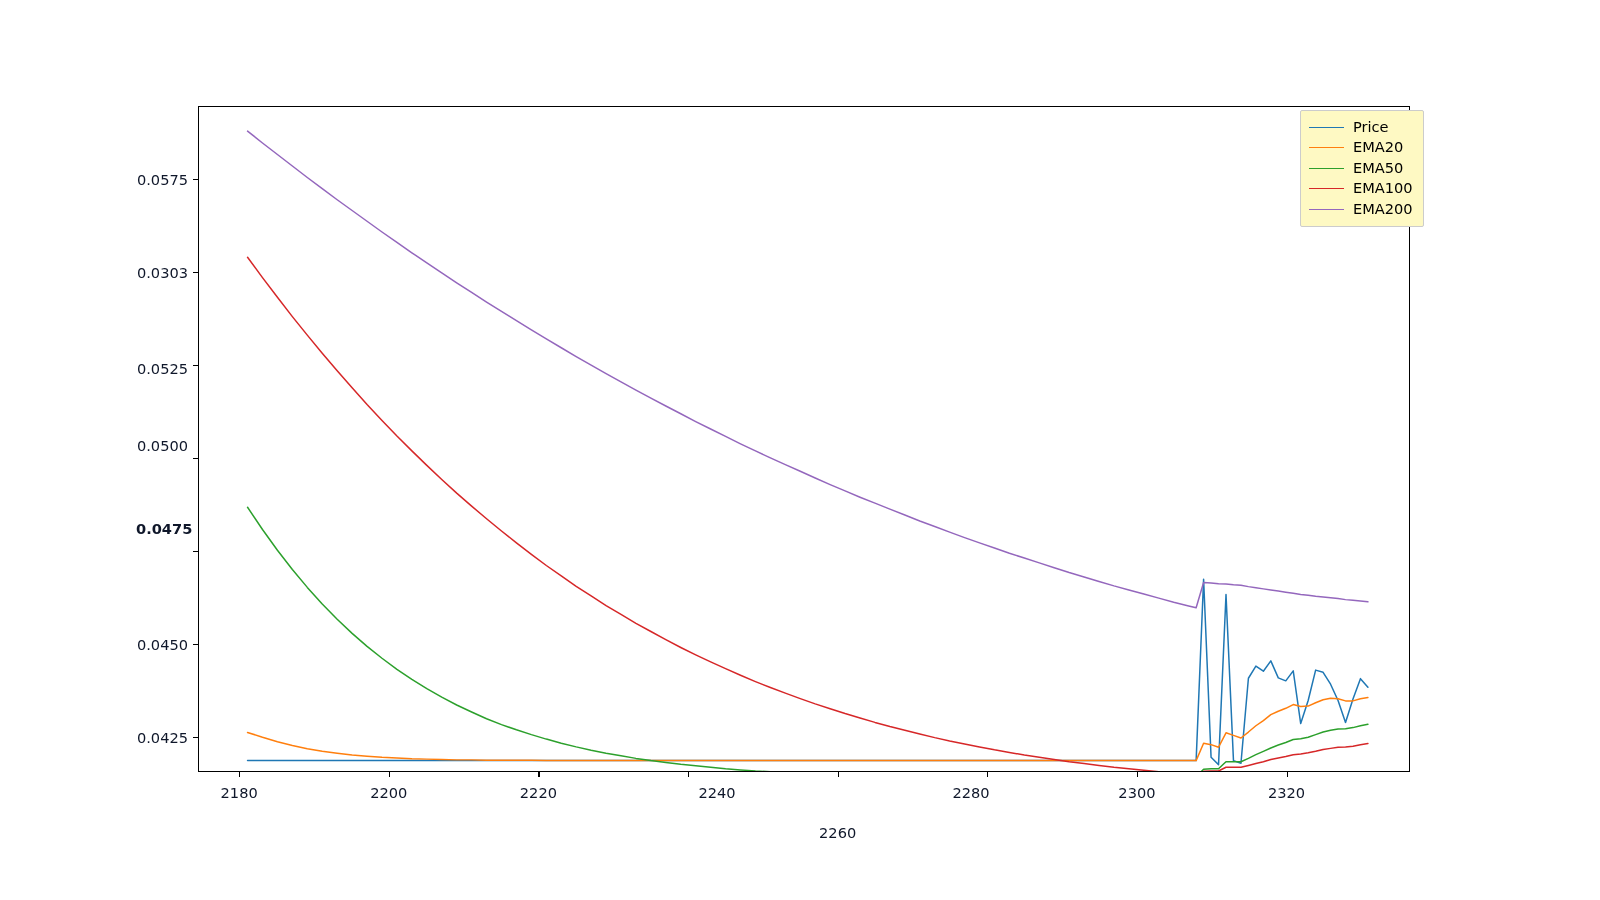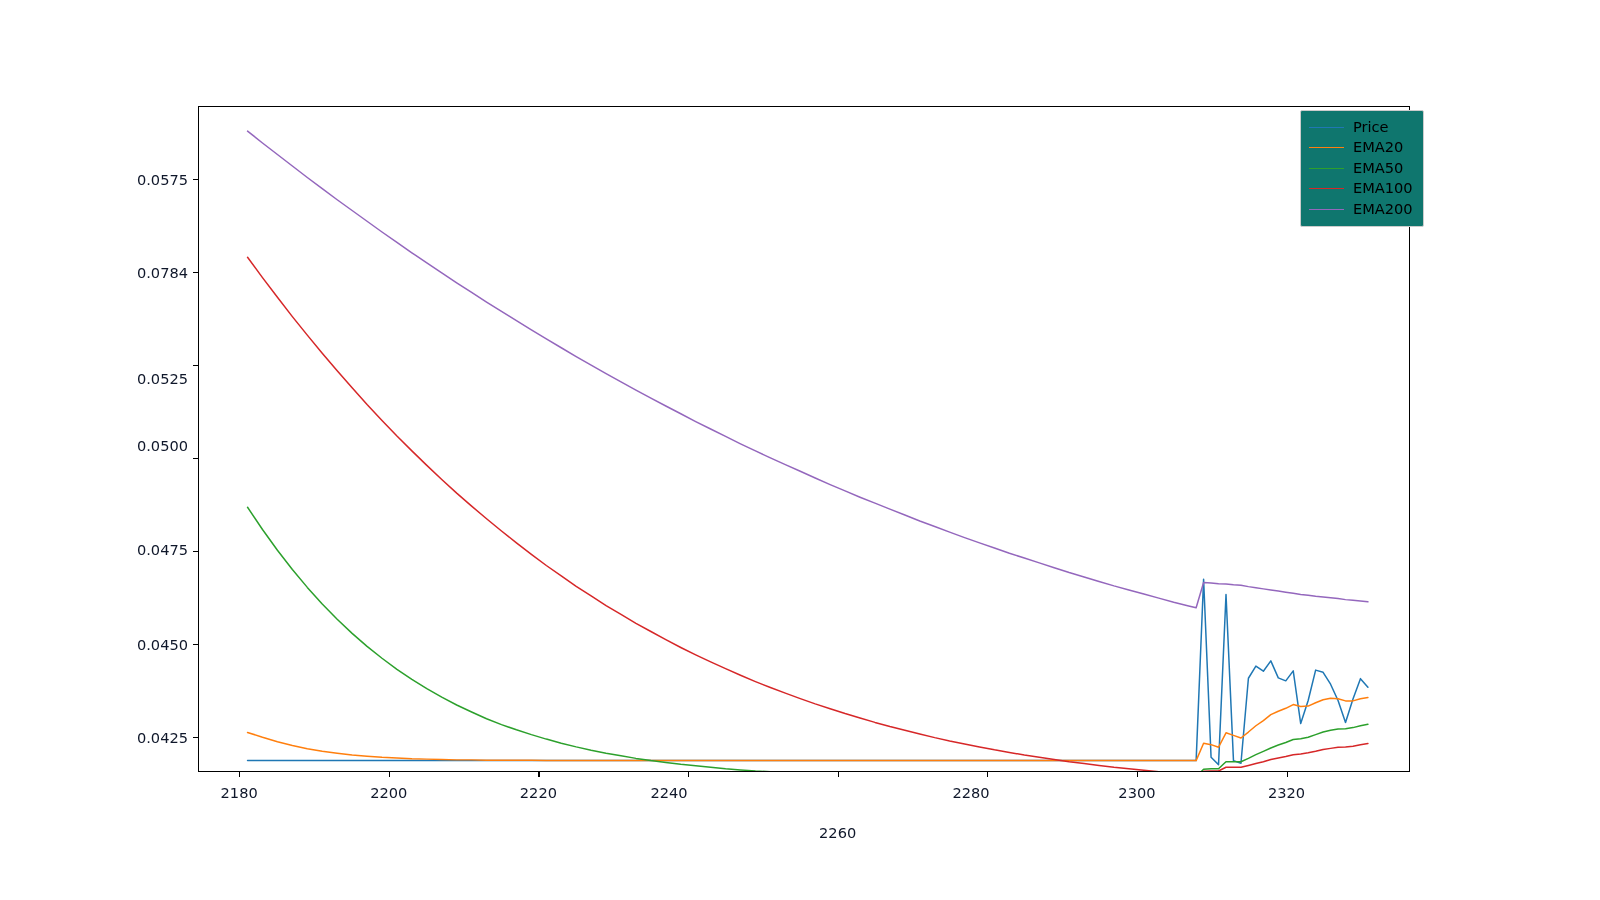--- a/index.html
+++ b/index.html
@@ -51,21 +51,21 @@
     transform: translateX(-50%);
   }
   .tick-mark {
     position: absolute;
     background: #000000;
   }
   #legend {
     position: absolute;
     left: 1300px;
     top: 110px;
-    background: #0f766e;
+    background: #fef9c3;
     border: 0.9px solid #cccccc;
     border-radius: 2px;
     padding: 6px 10px 6px 8px;
     box-sizing: border-box;
   }
   .legend-row {
     display: flex;
     align-items: center;
     height: 20.5px;
   }
@@ -95,31 +95,31 @@
         <path d="M48.63,627.31 L63.59,632.14 L78.56,636.61 L93.52,640.33 L108.48,643.68 L123.44,646.28 L138.41,648.14 L153.37,650.00 L168.33,651.12 L183.30,652.23 L198.26,652.98 L213.22,653.72 L228.19,654.09 L243.15,654.47 L258.11,654.84 L273.07,654.84 L288.04,655.21 L303.00,655.21 L317.96,655.21 L332.93,655.21 L347.89,655.58 L362.85,655.58 L377.81,655.58 L392.78,655.58 L407.74,655.58 L422.70,655.58 L437.67,655.58 L452.63,655.58 L467.59,655.58 L482.56,655.58 L497.52,655.58 L512.48,655.58 L527.44,655.58 L542.41,655.58 L557.37,655.58 L572.33,655.58 L587.30,655.58 L602.26,655.58 L617.22,655.58 L632.19,655.58 L647.15,655.58 L662.11,655.58 L677.07,655.58 L692.04,655.58 L707.00,655.58 L721.96,655.58 L736.93,655.58 L751.89,655.58 L766.85,655.58 L781.81,655.58 L796.78,655.58 L811.74,655.58 L826.70,655.58 L841.67,655.58 L856.63,655.58 L871.59,655.58 L886.56,655.58 L901.52,655.58 L916.48,655.58 L931.44,655.58 L946.41,655.58 L961.37,655.58 L976.33,655.58 L991.30,655.58 L998.78,655.58 L1006.26,638.09 L1013.74,639.58 L1021.22,642.19 L1028.70,627.68 L1036.19,630.28 L1043.67,632.89 L1051.15,626.93 L1058.63,620.61 L1066.11,615.40 L1073.59,609.45 L1081.07,606.10 L1088.56,603.12 L1096.04,599.40 L1103.52,601.26 L1111.00,600.89 L1118.48,597.54 L1125.96,594.56 L1133.44,593.07 L1140.93,593.45 L1148.41,595.68 L1155.89,595.68 L1163.37,593.45 L1170.85,592.33" fill="none" stroke="#ff7f0e" stroke-width="1.5" stroke-linejoin="round" stroke-linecap="round"></path>
         <path d="M48.63,401.46 L63.59,423.78 L78.56,444.62 L93.52,463.97 L108.48,481.83 L123.44,498.57 L138.41,513.82 L153.37,527.96 L168.33,540.99 L183.30,552.89 L198.26,564.05 L213.22,574.10 L228.19,583.40 L243.15,591.96 L258.11,599.77 L273.07,606.84 L288.04,613.54 L303.00,619.49 L317.96,624.70 L332.93,629.54 L347.89,634.00 L362.85,638.09 L377.81,641.82 L392.78,645.16 L407.74,648.14 L422.70,650.75 L437.67,653.35 L452.63,655.58 L467.59,657.44 L482.56,659.30 L497.52,660.79 L512.48,662.28 L527.44,663.77 L542.41,664.88 L557.37,666.00 L572.33,666.74 L587.30,667.49 L602.26,668.23 L617.22,668.98 L632.19,669.35 L647.15,669.72 L662.11,670.09 L677.07,670.46 L692.04,670.84 L707.00,671.21 L721.96,671.21 L736.93,671.58 L751.89,671.58 L766.85,671.58 L781.81,671.95 L796.78,671.95 L811.74,671.95 L826.70,671.95 L841.67,671.95 L856.63,671.95 L871.59,671.95 L886.56,671.95 L901.52,671.95 L916.48,671.95 L931.44,671.95 L946.41,671.95 L961.37,671.95 L976.33,671.95 L991.30,671.95 L998.78,671.95 L1006.26,664.14 L1013.74,663.77 L1021.22,663.77 L1028.70,656.70 L1036.19,656.70 L1043.67,656.70 L1051.15,653.35 L1058.63,649.63 L1066.11,646.28 L1073.59,642.93 L1081.07,639.96 L1088.56,637.35 L1096.04,634.37 L1103.52,633.63 L1111.00,632.14 L1118.48,629.54 L1125.96,626.93 L1133.44,625.07 L1140.93,623.96 L1148.41,623.58 L1155.89,622.47 L1163.37,620.61 L1170.85,619.12" fill="none" stroke="#2ca02c" stroke-width="1.5" stroke-linejoin="round" stroke-linecap="round"></path>
         <path d="M48.63,150.69 L63.59,171.15 L78.56,190.87 L93.52,210.22 L108.48,228.82 L123.44,247.05 L138.41,264.54 L153.37,281.65 L168.33,298.40 L183.30,314.40 L198.26,330.02 L213.22,344.91 L228.19,359.42 L243.15,373.56 L258.11,387.32 L273.07,400.34 L288.04,412.99 L303.00,425.27 L317.96,437.18 L332.93,448.71 L347.89,459.87 L362.85,470.29 L377.81,480.71 L392.78,490.38 L407.74,500.06 L422.70,508.99 L437.67,517.92 L452.63,526.10 L467.59,534.29 L482.56,542.10 L497.52,549.54 L512.48,556.61 L527.44,563.31 L542.41,570.01 L557.37,576.33 L572.33,582.28 L587.30,587.87 L602.26,593.45 L617.22,598.66 L632.19,603.49 L647.15,608.33 L662.11,612.79 L677.07,617.26 L692.04,621.35 L707.00,625.07 L721.96,628.79 L736.93,632.51 L751.89,635.86 L766.85,638.84 L781.81,641.82 L796.78,644.79 L811.74,647.40 L826.70,650.00 L841.67,652.23 L856.63,654.47 L871.59,656.70 L886.56,658.56 L901.52,660.42 L916.48,662.28 L931.44,663.77 L946.41,665.26 L961.37,666.74 L976.33,668.23 L991.30,669.35 L998.78,670.09 L1006.26,666.37 L1013.74,666.00 L1021.22,666.00 L1028.70,662.28 L1036.19,662.28 L1043.67,662.28 L1051.15,660.42 L1058.63,658.56 L1066.11,656.70 L1073.59,654.47 L1081.07,652.98 L1088.56,651.49 L1096.04,649.63 L1103.52,648.88 L1111.00,647.77 L1118.48,646.28 L1125.96,644.42 L1133.44,643.30 L1140.93,642.19 L1148.41,641.82 L1155.89,641.07 L1163.37,639.58 L1170.85,638.47" fill="none" stroke="#d62728" stroke-width="1.5" stroke-linejoin="round" stroke-linecap="round"></path>
         <path d="M48.63,24.18 L63.59,36.09 L78.56,47.62 L93.52,59.16 L108.48,70.69 L123.44,81.85 L138.41,93.02 L153.37,103.81 L168.33,114.60 L183.30,125.39 L198.26,135.80 L213.22,146.22 L228.19,156.27 L243.15,166.31 L258.11,176.36 L273.07,186.03 L288.04,195.71 L303.00,205.01 L317.96,214.31 L332.93,223.61 L347.89,232.54 L362.85,241.47 L377.81,250.40 L392.78,258.96 L407.74,267.52 L422.70,275.70 L437.67,283.89 L452.63,292.07 L467.59,299.89 L482.56,307.70 L497.52,315.51 L512.48,322.95 L527.44,330.40 L542.41,337.84 L557.37,344.91 L572.33,351.98 L587.30,358.67 L602.26,365.37 L617.22,372.07 L632.19,378.76 L647.15,385.09 L662.11,391.41 L677.07,397.37 L692.04,403.32 L707.00,409.27 L721.96,415.23 L736.93,420.81 L751.89,426.39 L766.85,431.97 L781.81,437.18 L796.78,442.39 L811.74,447.60 L826.70,452.43 L841.67,457.27 L856.63,462.11 L871.59,466.94 L886.56,471.41 L901.52,475.87 L916.48,480.34 L931.44,484.43 L946.41,488.52 L961.37,492.62 L976.33,496.71 L991.30,500.43 L998.78,502.29 L1006.26,476.99 L1013.74,477.36 L1021.22,478.11 L1028.70,478.48 L1036.19,479.22 L1043.67,479.59 L1051.15,481.08 L1058.63,482.20 L1066.11,483.32 L1073.59,484.43 L1081.07,485.55 L1088.56,486.66 L1096.04,487.78 L1103.52,488.90 L1111.00,489.64 L1118.48,490.76 L1125.96,491.50 L1133.44,492.24 L1140.93,492.99 L1148.41,494.11 L1155.89,494.85 L1163.37,495.59 L1170.85,496.34" fill="none" stroke="#9467bd" stroke-width="1.5" stroke-linejoin="round" stroke-linecap="round"></path>
       </svg>
   </div>
 
   <div id="ytick-labels">
       <div class="tick-label ytick-label" style="left: 136px; width: 52px; top: 736.654px;">0.0425</div>
       <div class="tick-label ytick-label" style="left: 136px; width: 52px; top: 643.637px; text-align: right;">0.0450</div>
-      <div class="tick-label ytick-label" style="left: 136px; width: 52px; top: 549px;">0.0475</div>
+      <div class="tick-label ytick-label" style="left: 136px; width: 52px; top: 528px; font-weight: bold;">0.0475</div>
       <div class="tick-label ytick-label" style="left: 136px; width: 52px; top: 445px;">0.0500</div>
-      <div class="tick-label ytick-label" style="left: 136px; width: 52px; top: 378px;">0.0525</div>
-      <div class="tick-label ytick-label" style="left: 136px; width: 52px; top: 271.57px;">0.0784</div>
+      <div class="tick-label ytick-label" style="left: 136px; width: 52px; top: 368px;">0.0525</div>
+      <div class="tick-label ytick-label" style="left: 136px; width: 52px; top: 271.57px;">0.0303</div>
       <div class="tick-label ytick-label" style="left: 136px; width: 52px; top: 178.553px;">0.0575</div>
     </div>
   <div id="xtick-labels">
       <div class="tick-label xtick-label" style="left: 239.148px; top: 784px;">2180</div>
       <div class="tick-label xtick-label" style="left: 388.778px; top: 784px;">2200</div>
       <div class="tick-label xtick-label" style="left: 538.407px; top: 784px;">2220</div>
-      <div class="tick-label xtick-label" style="left: 669px; top: 784px;">2240</div>
+      <div class="tick-label xtick-label" style="left: 717px; top: 784px;">2240</div>
       <div class="tick-label xtick-label" style="left: 837.667px; top: 824px;">2260</div>
       <div class="tick-label xtick-label" style="left: 971px; top: 784px;">2280</div>
       <div class="tick-label xtick-label" style="left: 1136.93px; top: 784px;">2300</div>
       <div class="tick-label xtick-label" style="left: 1286.56px; top: 784px;">2320</div>
     </div>
   <div id="tick-marks">
       <div class="tick-mark" style="position: absolute; background: rgb(0, 0, 0); width: 5px; height: 1.1px; left: 193px; top: 736.654px;"></div>
       <div class="tick-mark" style="position: absolute; background: rgb(0, 0, 0); width: 5px; height: 1.1px; left: 193px; top: 643.637px;"></div>
       <div class="tick-mark" style="position: absolute; background: rgb(0, 0, 0); width: 5px; height: 1.1px; left: 193px; top: 550.62px;"></div>
       <div class="tick-mark" style="position: absolute; background: rgb(0, 0, 0); width: 5px; height: 1.1px; left: 193px; top: 457.603px;"></div>

